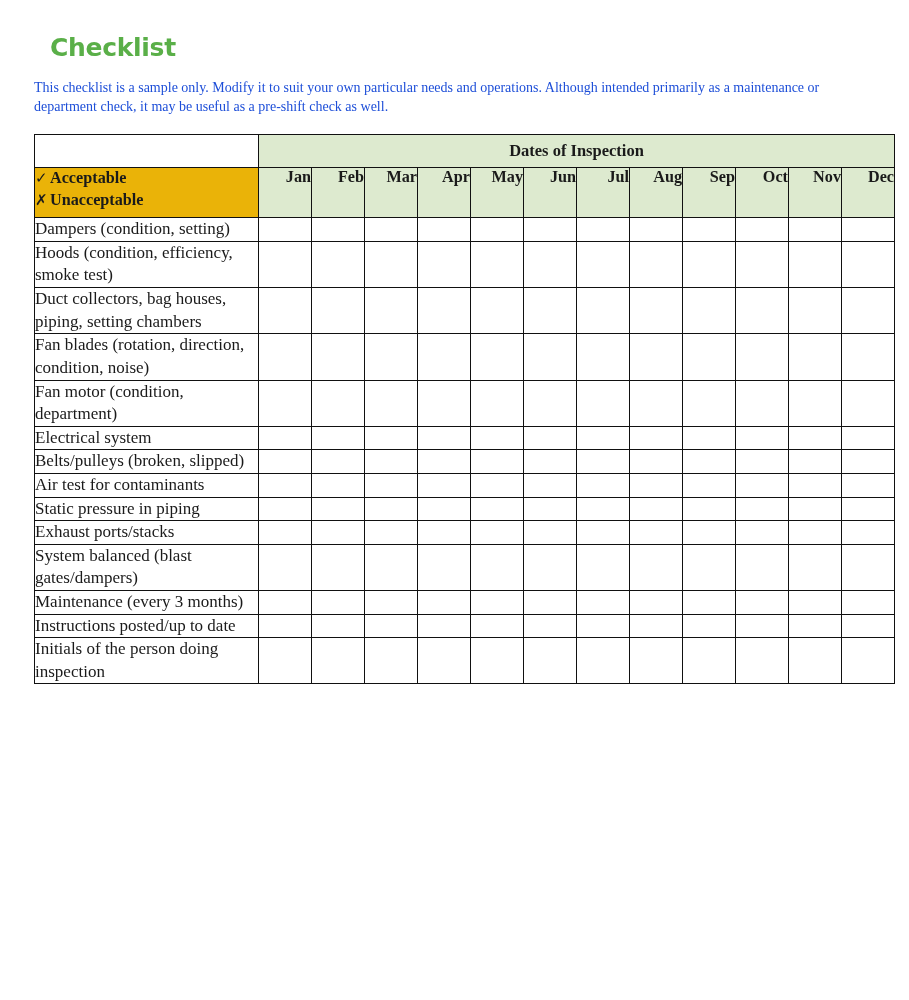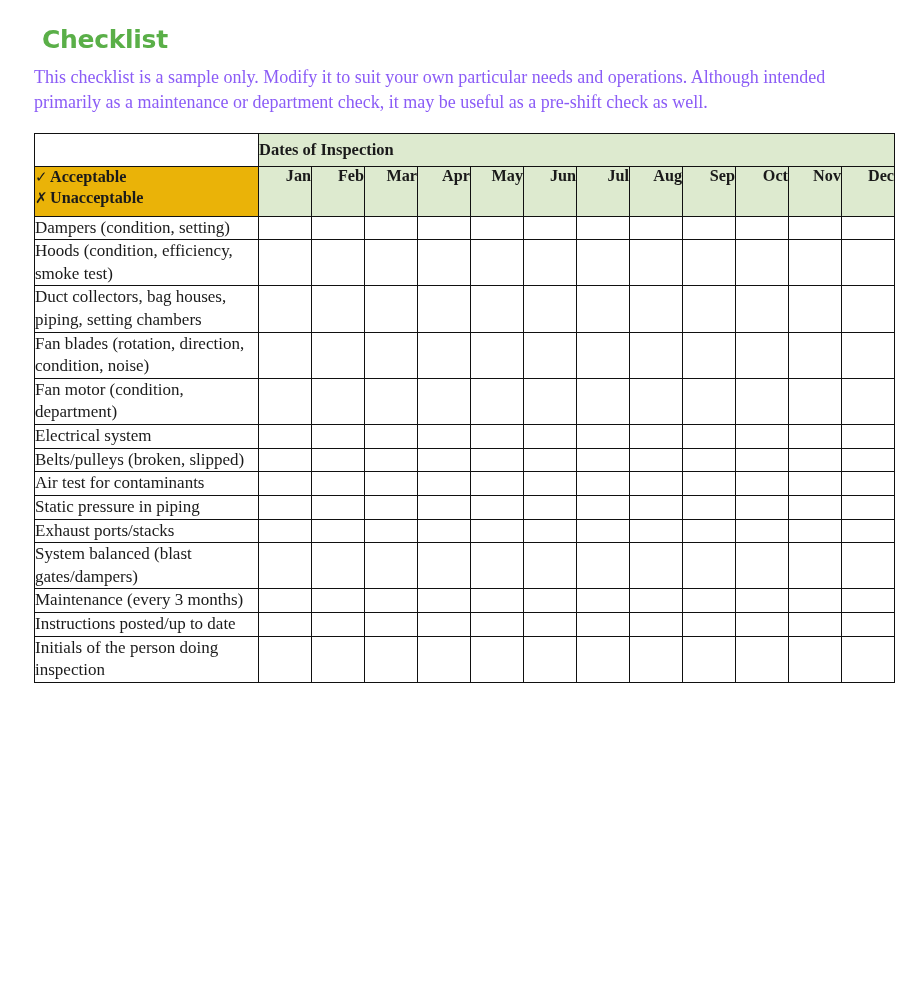--- a/index.html
+++ b/index.html
@@ -20,31 +20,31 @@
     height: 1000px;
     box-sizing: border-box;
     padding: 0 14px 0 34px;
   }
   .page-title {
     font-family: "DejaVu Sans", "Liberation Sans", sans-serif;
     font-weight: bold;
     font-size: 25px;
     letter-spacing: -0.3px;
     color: #5aaf48;
-    margin: 8px;
+    margin: 16px;
     padding-top: 18px;
     line-height: 1.1;
   }
   .intro {
     font-family: "Liberation Serif", "DejaVu Serif", serif;
-    font-size: 18px;
+    font-size: 14px;
     line-height: 1.42;
     margin: 11px 16px 0 0;
     padding-right: 6px;
-    color: #8b5cf6;
+    color: #1d4ed8;
   }
   .table-wrap {
     margin-top: 17px;
   }
   table.checklist {
     border-collapse: collapse;
     table-layout: fixed;
     width: 861px;
     font-family: "Liberation Serif", "DejaVu Serif", serif;
   }
@@ -53,21 +53,21 @@
     padding: 0;
     vertical-align: top;
   }
   
   th.corner-blank {
     border: none;
     background: transparent;
   }
   th.dates-head {
     background: #ddeacf;
-    text-align: left;
+    text-align: center;
     font-weight: bold;
     font-size: 16.5px;
     height: 32px;
     line-height: 32px;
     vertical-align: middle;
   }
   th.legend-head {
     background: #eab308;
     text-align: left;
     font-weight: bold;

